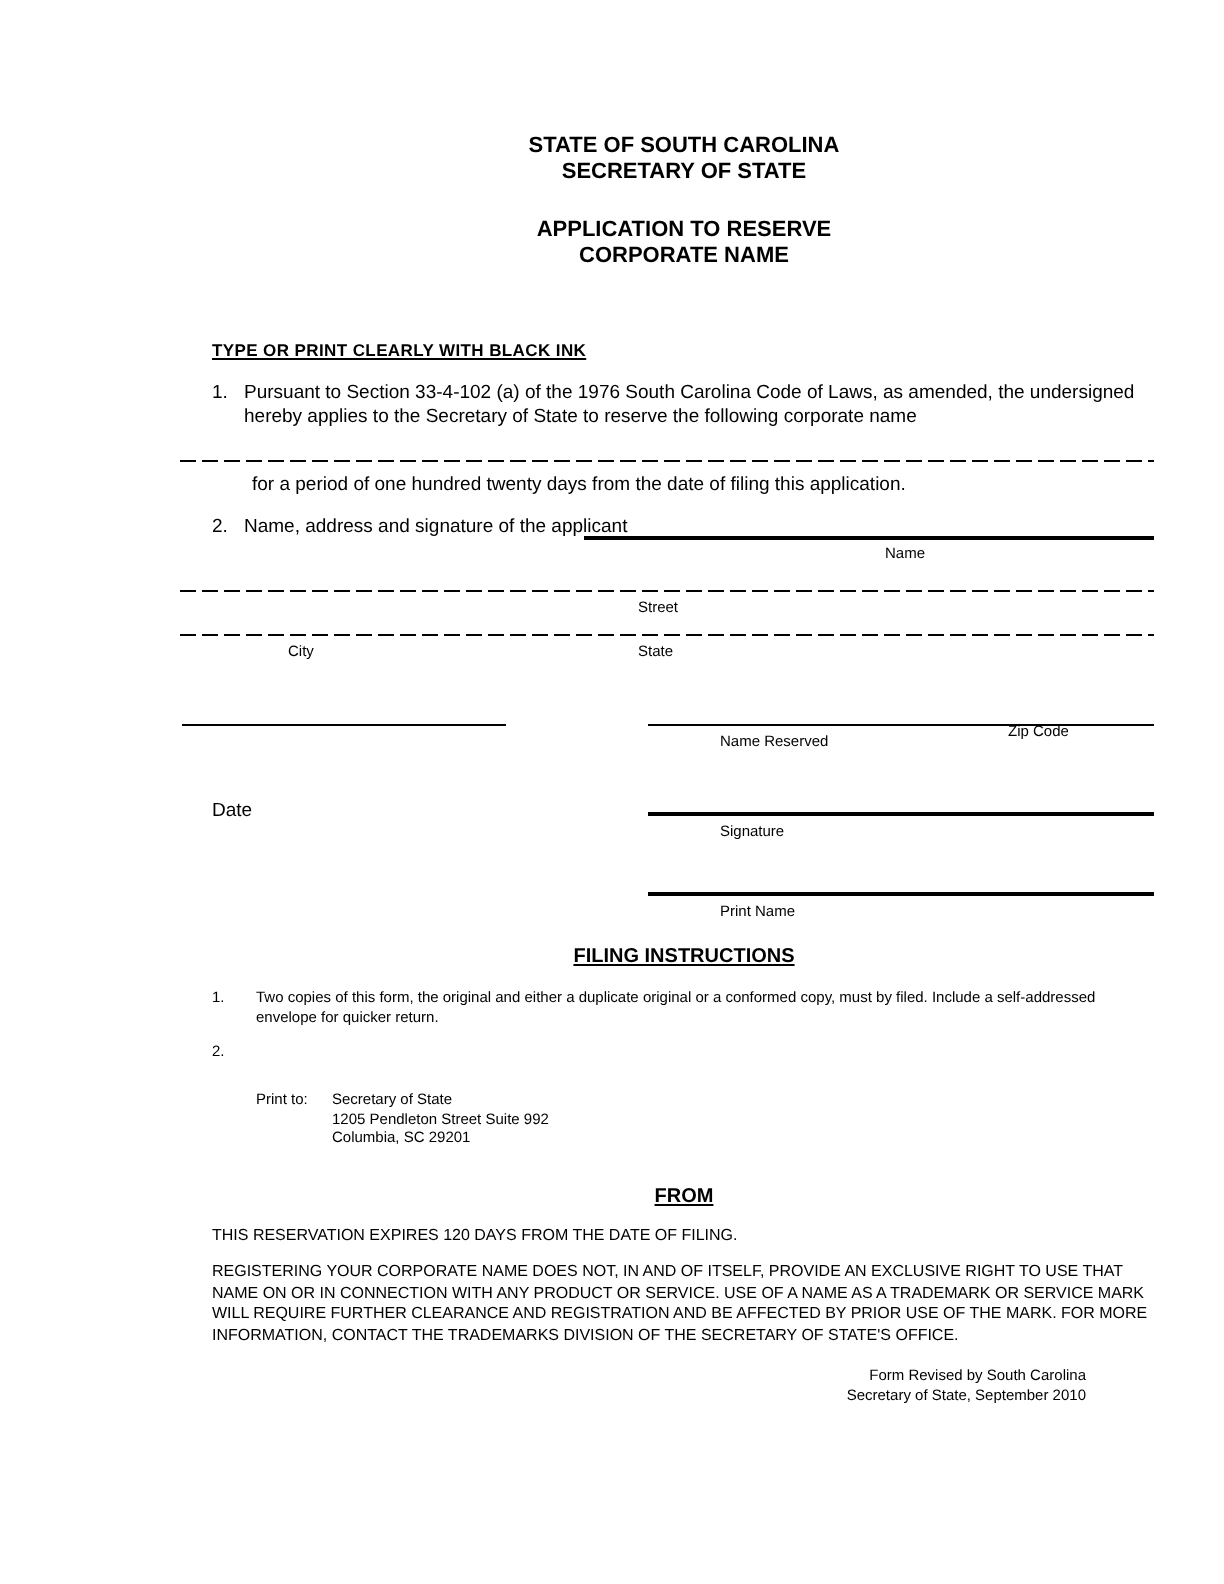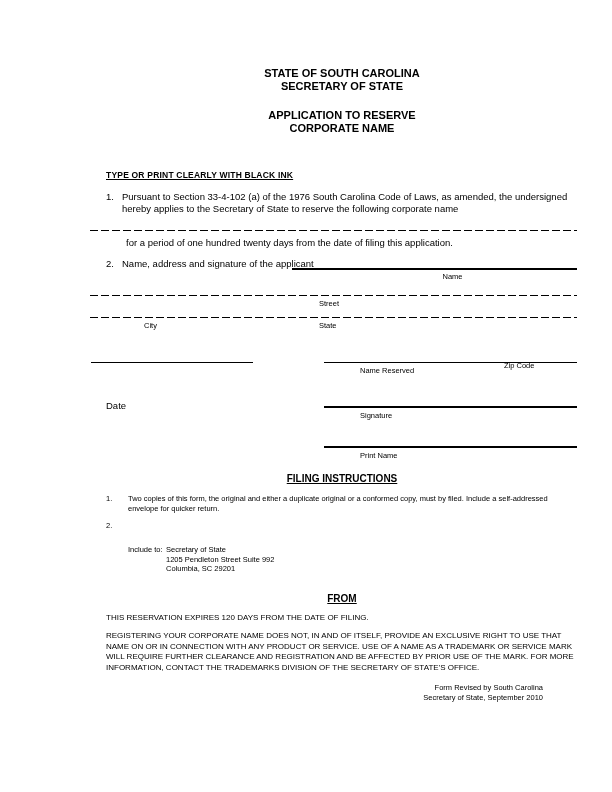--- a/index.html
+++ b/index.html
@@ -100,21 +100,21 @@
   <div class="abs sline2" style="top:446px; left:324px; width:217px;"></div>
   <div class="abs small-lbl" style="top:451px; left:324px;">Print Name</div>
 
   <div class="abs sec-head" style="top:473px; left:0;">FILING INSTRUCTIONS</div>
 
   <div class="abs fi-txt" style="top:494px; left:70px;">1.</div>
   <div class="abs fi-txt" style="top:494px; left:92px; width:452px;">Two copies of this form, the original and either a duplicate original or a conformed copy, must by filed. Include a self-addressed envelope for quicker return.</div>
 
   <div class="abs fi-txt" style="top:521px; left:70px;">2.</div>
 
-  <div class="abs fi-txt" style="top:545px; left:92px;">Include to:</div>
+  <div class="abs fi-txt" style="top:545px; left:92px;">Print to:</div>
   <div class="abs fi-txt" style="top:545px; left:130px;">
     <div>Secretary of State</div>
     <div>1205 Pendleton Street Suite 992</div>
     <div>Columbia, SC  29201</div>
   </div>
 
   <div class="abs sec-head" style="top:593px; left:0;">FROM</div>
   <div class="abs note-txt" style="top:613px; left:70px;">THIS RESERVATION EXPIRES 120 DAYS FROM THE DATE OF FILING.</div>
   <div class="abs note-txt" style="top:631px; left:70px; width:478px;">REGISTERING YOUR CORPORATE NAME DOES NOT, IN AND OF ITSELF, PROVIDE AN EXCLUSIVE RIGHT TO USE THAT NAME ON OR IN CONNECTION WITH ANY PRODUCT OR SERVICE.  USE OF A NAME AS A TRADEMARK OR SERVICE MARK WILL REQUIRE FURTHER CLEARANCE AND REGISTRATION AND BE AFFECTED BY PRIOR USE OF THE MARK. FOR MORE INFORMATION, CONTACT THE TRADEMARKS DIVISION OF THE SECRETARY OF STATE'S OFFICE.</div>
 

